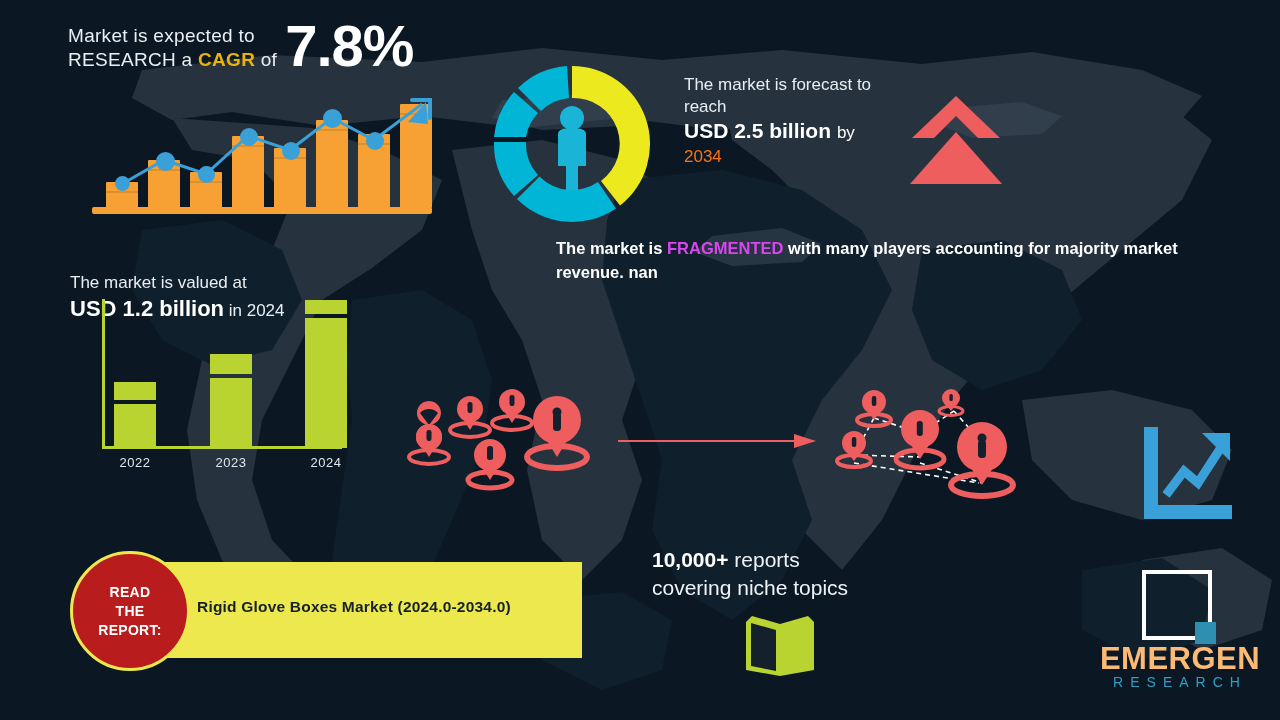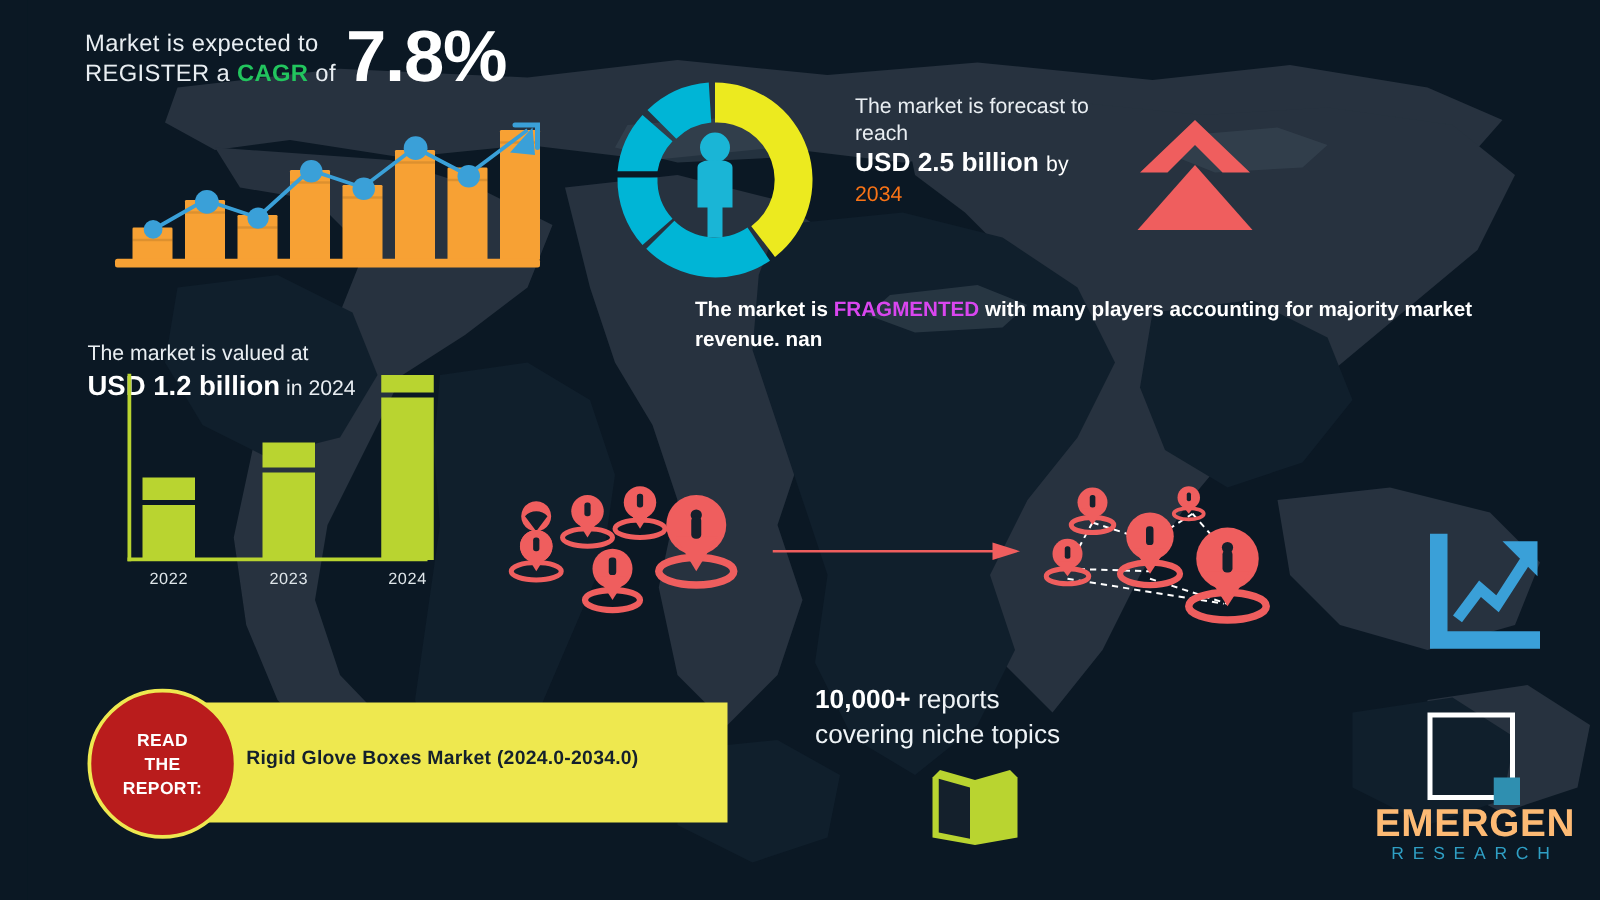--- a/index.html
+++ b/index.html
@@ -3,21 +3,21 @@
 <meta charset="utf-8">
 <style>
   html,body{margin:0;padding:0;background:#0b1824;}
   body{width:1280px;height:720px;overflow:hidden;font-family:"Liberation Sans",sans-serif;}
   #stage{position:relative;width:1280px;height:720px;background:#0b1824;overflow:hidden;margin-left:22px;}
   .abs{position:absolute;}
   #mapLayer{position:absolute;inset:0;}
   
   .cagr-wrap{left:46px;top:18px;width:420px;}
   .cagr-lines{display:inline-block;vertical-align:top;color:#e9eef2;font-size:19px;line-height:24px;letter-spacing:.3px;padding-top:6px;}
-  .cagr-lines b{font-weight:bold;color:#22c55e;}
+  .cagr-lines b{font-weight:bold;color:#eab308;}
   .cagr-value{display:inline-block;vertical-align:top;color:#ffffff;font-size:58px;font-weight:bold;line-height:56px;margin-left:8px;letter-spacing:-1px;}
   .forecast-wrap{left:662px;top:74px;width:240px;}
   .fc-line{color:#e9eef2;font-size:17px;line-height:22px;}
   .fc-strong{color:#ffffff;font-size:21px;font-weight:bold;line-height:26px;}
   .fc-strong .lite{font-size:17px;font-weight:normal;}
   .fc-tail{color:#f97316;font-size:17px;line-height:22px;}
   .frag{left:534px;top:236px;width:680px;color:#ffffff;font-size:16.5px;line-height:24px;font-weight:600;}
   .frag .hl{color:#d946ef;font-weight:bold;}
   .valued-wrap{left:48px;top:272px;width:330px;}
   .v-line1{color:#e9eef2;font-size:17px;line-height:22px;}
@@ -80,21 +80,21 @@
     <g fill="#3b4856" opacity="0.55">
       <path d="M480 100 L560 94 L620 108 L600 126 L520 130 L470 118 Z"></path>
       <path d="M690 236 L760 228 L800 244 L780 262 L710 266 L672 252 Z"></path>
       <path d="M930 108 L1000 102 L1040 116 L1020 134 L950 138 L915 124 Z"></path>
     </g>
   </svg>
 
   <div class="abs cagr-wrap">
     <div class="cagr-lines">
       <div>Market is expected to</div>
-      <div><span>REGISTER a </span><b>CAGR</b><span> of</span></div>
+      <div><span>RESEARCH a </span><b>CAGR</b><span> of</span></div>
     </div><div class="cagr-value">7.8%</div>
   </div>
 
   <div class="abs" id="orangeChart">
     <div class="obar" style="left:14px;width:32px;height:26px;"></div>
     <div class="obar" style="left:56px;width:32px;height:48px;"></div>
     <div class="obar" style="left:98px;width:32px;height:36px;"></div>
     <div class="obar" style="left:140px;width:32px;height:72px;"></div>
     <div class="obar" style="left:182px;width:32px;height:60px;"></div>
     <div class="obar" style="left:224px;width:32px;height:88px;"></div>

